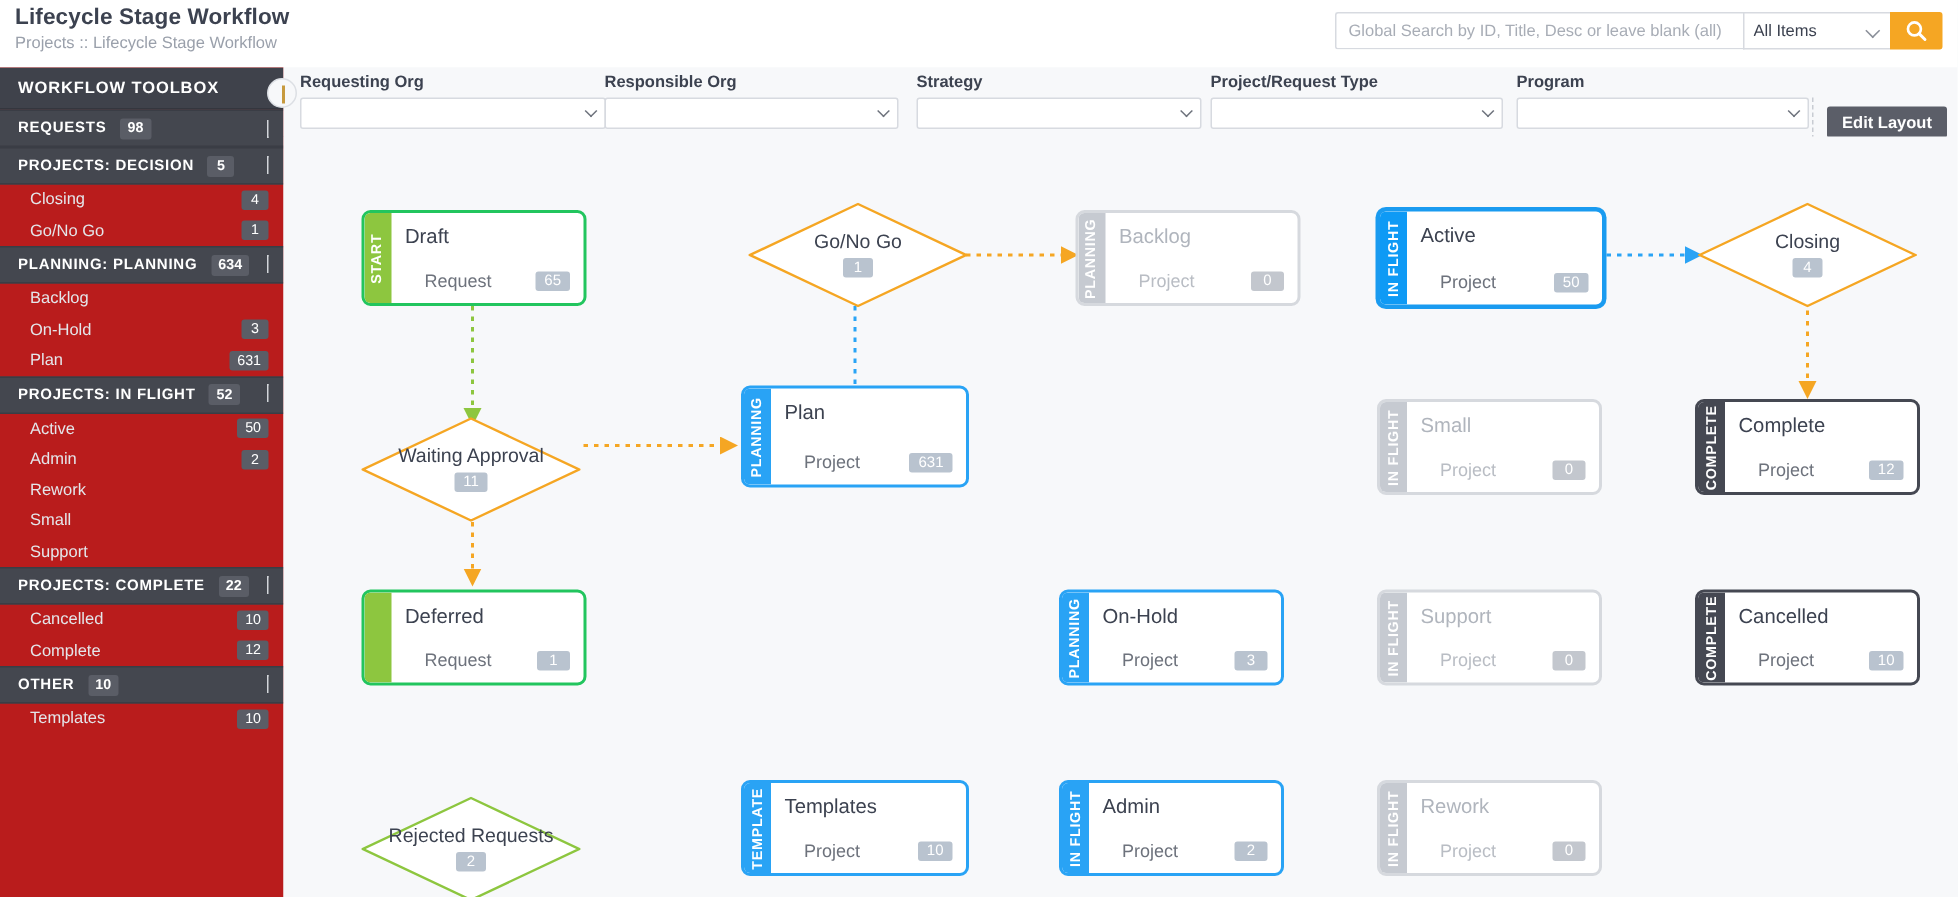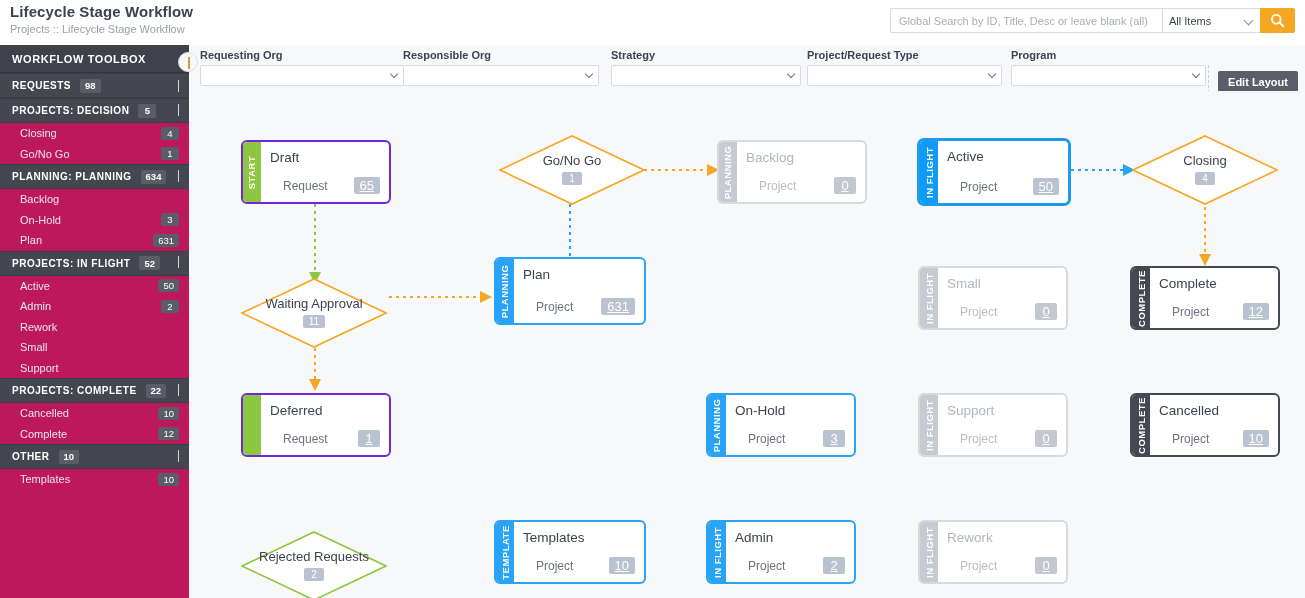--- a/index.html
+++ b/index.html
@@ -52,21 +52,21 @@
   }
   #search-button {
     width:35px; height:25px; background:#f5a623; border:1px solid #f5a623;
     display:flex; align-items:center; justify-content:center; cursor:pointer;
     border-radius:0 2px 2px 0;
   }
 
   
   #sidebar {
     position:absolute; left:0; top:45px; width:189px; height:553px;
-    background:#be185d; overflow:hidden;
+    background:#b91c1c; overflow:hidden;
   }
   #sidebar-title {
     height:28px; line-height:28px; padding-left:12px;
     color:#ffffff; font-size:11px; font-weight:bold; letter-spacing:0.6px;
     background:#3f424b;
     border-bottom:1px solid #34363e;
   }
   .group-row {
     height:25px; display:flex; align-items:center; padding:0 10px 0 12px;
     background:#44474f; border-top:1px solid #3a3d45; border-bottom:1px solid #3a3d45;
@@ -160,26 +160,26 @@
   .node-body { flex:1; position:relative; }
   .node-title {
     position:absolute; left:9px; top:8px; font-size:13.5px; color:#3c4250;
   }
   .node-footer {
     position:absolute; left:22px; right:9px; bottom:8px;
     display:flex; align-items:center;
   }
   .node-type { font-size:12px; color:#6d727c; }
   .node-count {
-    margin-left:auto; background:#b9c3cf; color:#ffffff; font-size:13px;
-    border-radius:2px; padding:1px 6px; min-width:22px; text-align:center;text-decoration:underline;
-  }
-
-  
-  .v-start { border:2px solid #6d28d9; }
+    margin-left:auto; background:#b9c3cf; color:#ffffff; font-size:10px;
+    border-radius:2px; padding:1px 6px; min-width:22px; text-align:center;
+  }
+
+  
+  .v-start { border:2px solid #22c55e; }
   .v-start .node-stripe { background:#8dc63f; }
   .v-blue  { border:2px solid #29a3f5; }
   .v-blue .node-stripe { background:#29a3f5; }
   .v-blue-sel { border:2px solid #1a9bf0; box-shadow:0 0 0 1px #1a9bf0; }
   .v-blue-sel .node-stripe { background:#0e9af5; }
   .v-dark  { border:2px solid #454852; }
   .v-dark .node-stripe { background:#454852; }
   .v-muted { border:2px solid #d6d9de; }
   .v-muted .node-stripe { background:#c6cad1; }
   .v-muted .node-title { color:#b0b5bd; }

